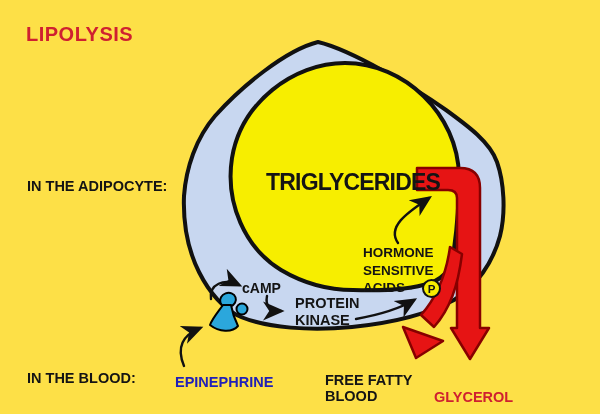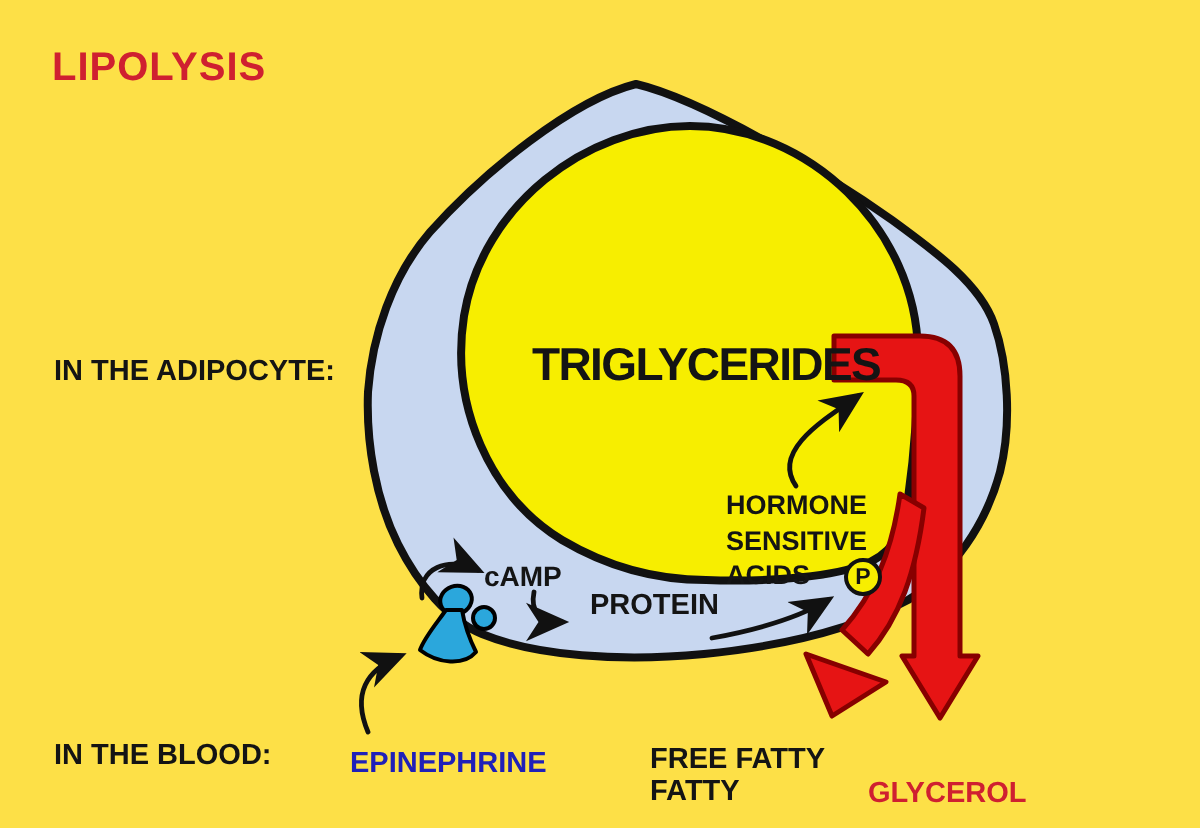--- a/index.html
+++ b/index.html
@@ -84,31 +84,32 @@
   <div class="lbl adipocyte-loc">IN THE ADIPOCYTE:</div>
 
   <div class="lbl blood-loc">IN THE BLOOD:</div>
 
   <div class="lbl trig">TRIGLYCERIDES</div>
 
   <div class="lbl camp">cAMP</div>
 
   <div class="lbl pk">
     <div>PROTEIN</div>
+    <div>KINASE</div>
   </div>
 
   <div class="lbl hsl">
     <div>HORMONE</div>
     <div>SENSITIVE</div>
     <div>ACIDS–</div>
   </div>
 
   <div class="p-badge">P</div>
 
   <div class="lbl epi">EPINEPHRINE</div>
 
   <div class="lbl ffa">
     <div>FREE FATTY</div>
-    <div>FATTY</div>
+    <div>BLOOD</div>
   </div>
 
   <div class="lbl gly">GLYCEROL</div>
 </div>
 
 </body></html>

